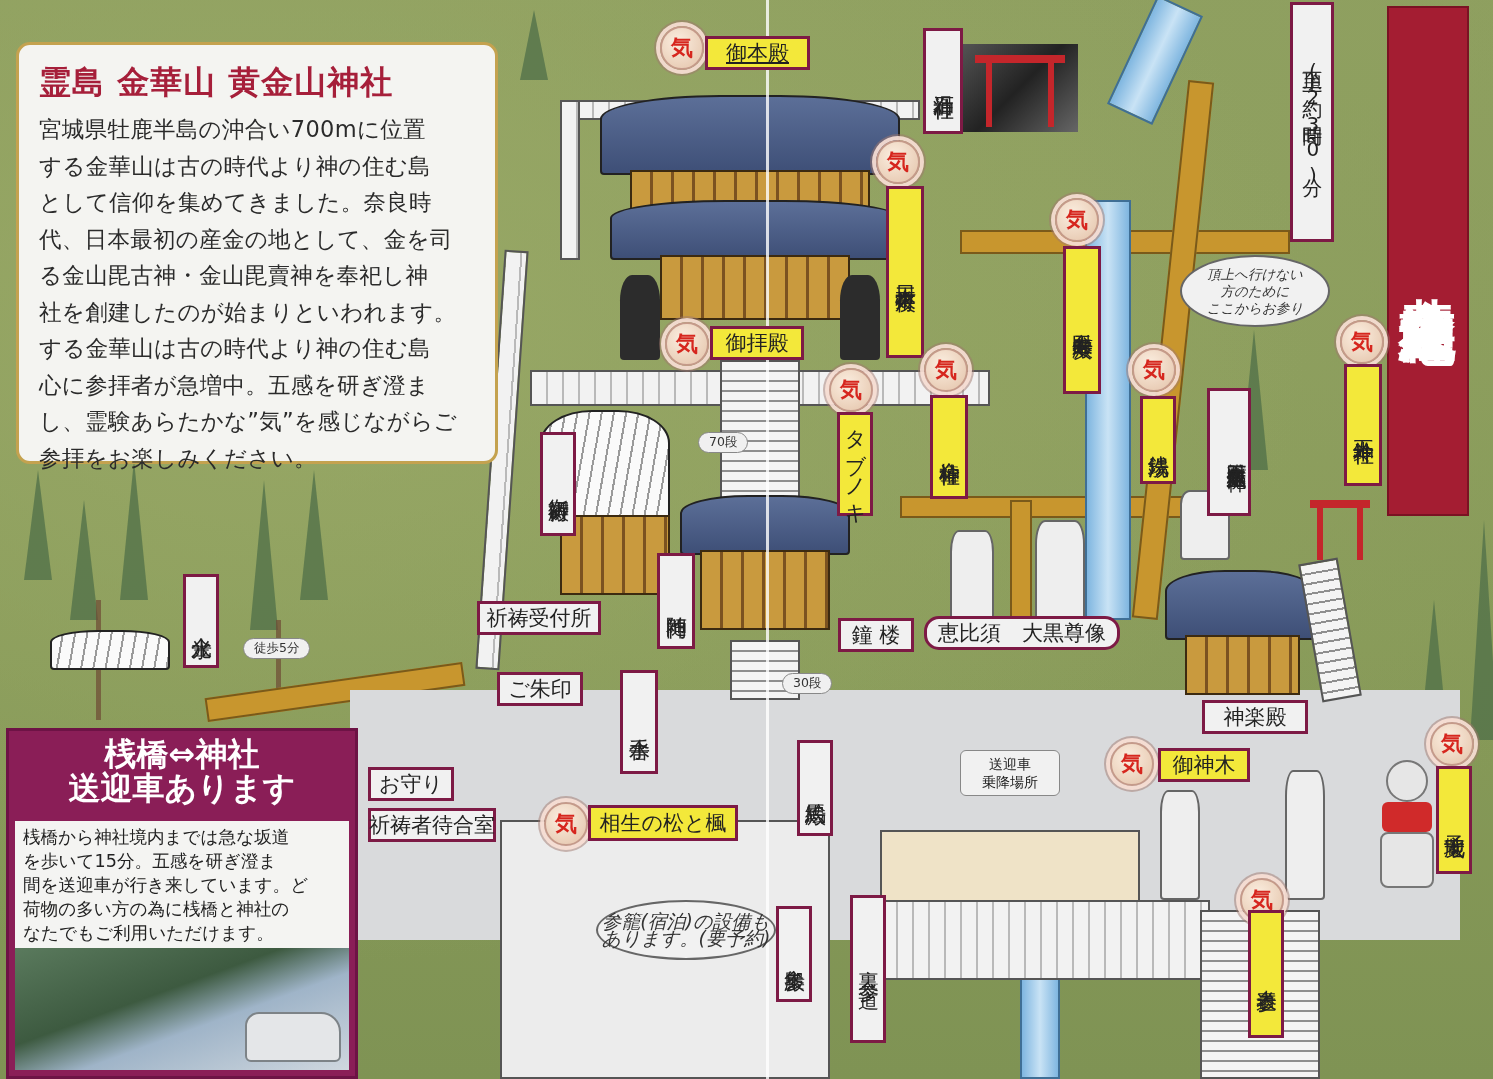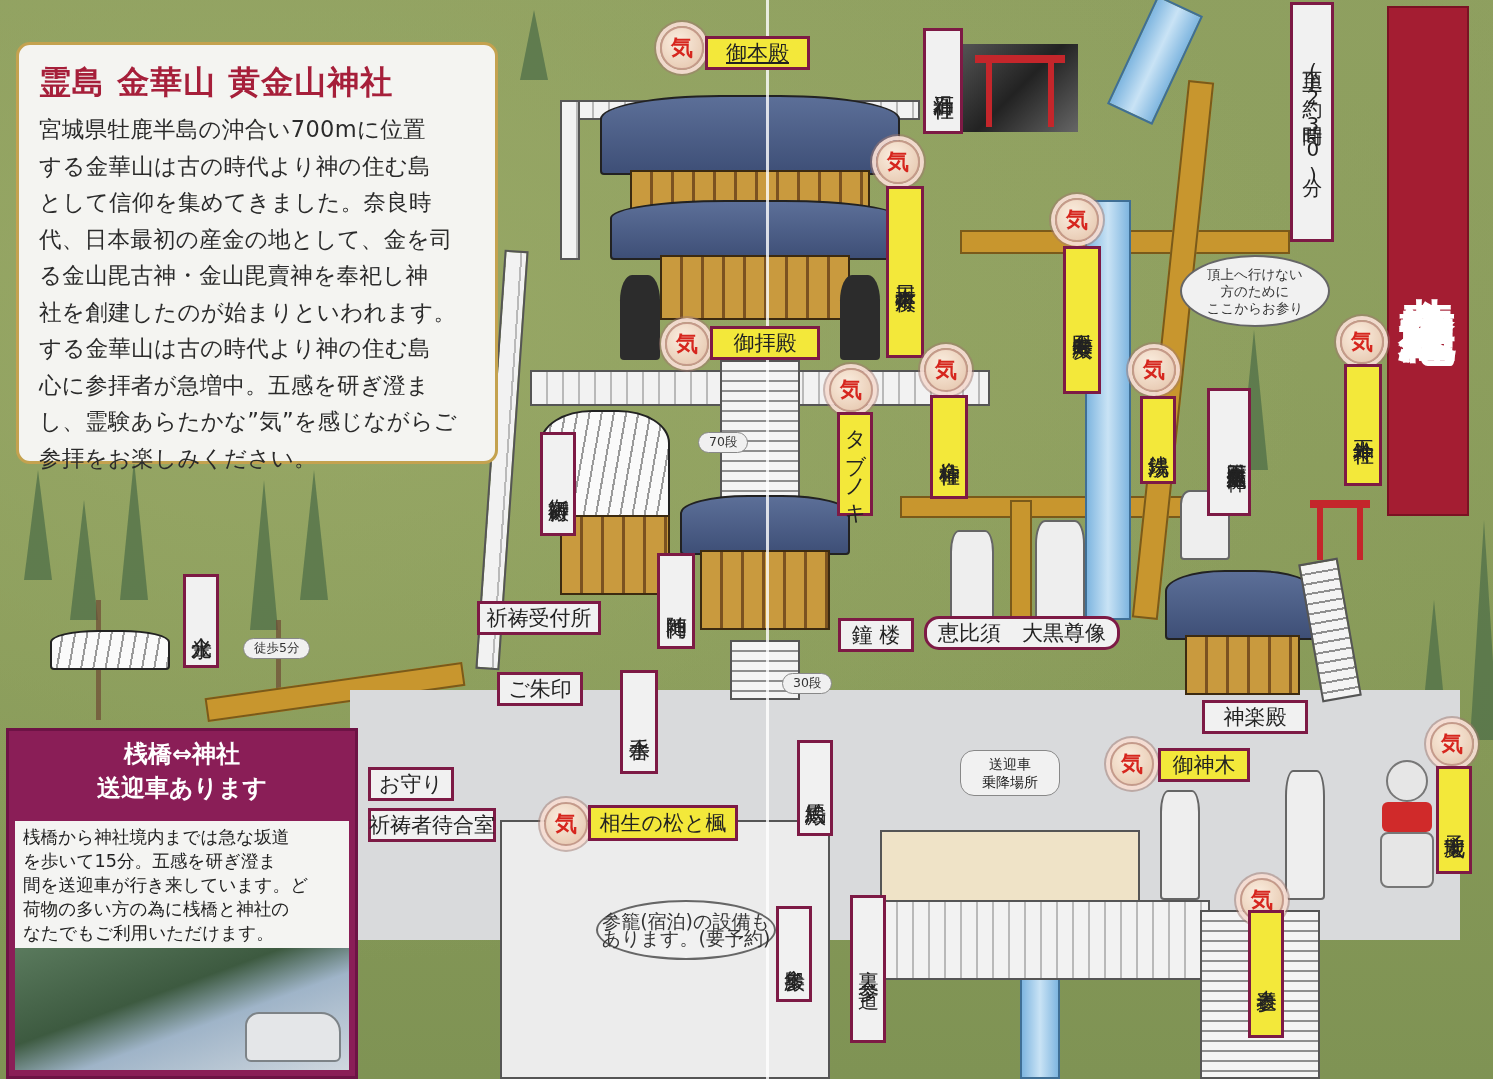--- a/index.html
+++ b/index.html
@@ -46,21 +46,21 @@
     font-size: 32px; color: #a61f3a; letter-spacing: 1px; white-space: nowrap;
     margin-bottom: 6px;
   }
   .info-body { font-size: 22.5px; line-height: 36.5px; color: #2b2b2b; letter-spacing: .3px; }
 
   .shuttle-box {
     position: absolute; left: 6px; top: 728px; width: 352px; height: 351px;
     background: #8a1e57; border: 3px solid #6d1345;
   }
   .shuttle-head {
-    color: #fff; text-align: center; font-size: 24px; font-weight: bold; line-height: 34px;
+    color: #fff; text-align: center; font-size: 32px; font-weight: bold; line-height: 34px;
     padding-top: 6px; height: 90px;
   }
   .shuttle-body {
     background: #f4f4f2; margin: 0 6px; padding: 4px 8px; font-size: 17.6px; line-height: 24px; color: #222;
   }
   .shuttle-photo {
     position: absolute; left: 6px; right: 6px; bottom: 6px; height: 122px;
     background: linear-gradient(160deg,#5a7a5d 0%,#3d5a40 40%,#9fb4c8 60%,#cfd7de 100%);
   }
   .van { position: absolute; left: 230px; bottom: 8px; width: 96px; height: 50px; background: #e4e6e8; border-radius: 14px 20px 6px 6px; border: 2px solid #7d8387; }
@@ -80,21 +80,21 @@
   }
   .lbl.v { writing-mode: vertical-rl; text-orientation: upright; letter-spacing: 1px; }
   .lbl.y { background: #f3e83a; }
   .pill {
     position: absolute; background: #f0f0f0; border: 1px solid #888; border-radius: 12px;
     font-size: 12.5px; padding: 1px 10px; color: #333; white-space: nowrap;
   }
   .bubble {
     position: absolute; background: #f1f1f1; border: 2px solid #666; border-radius: 50%;
     font-size: 13.5px; color: #333; text-align: center; line-height: 17px;
-    display: flex; align-items: center; justify-content: center;
+    display: flex; align-items: center; justify-content: center; font-style: italic;
   }
   .ki {
     position: absolute; width: 44px; height: 44px; border-radius: 50%;
     background: radial-gradient(circle at 40% 35%, #fbeee0, #e3c2a8);
     border: 2px solid #c59a8a; color: #d6261e; font-size: 22px; font-weight: bold;
     display: flex; align-items: center; justify-content: center;
     box-shadow: 0 0 0 4px rgba(250,225,215,.9), 0 0 0 6px rgba(160,120,110,.5);
   }
   .torii { position: absolute; border-top: 8px solid #c4262b; }
   .torii::before, .torii::after { content: ""; position: absolute; top: 0; width: 6px; height: 100%; background: #c4262b; }
@@ -237,21 +237,21 @@
 <div class="ki" style="left:660px;top:26px;">気</div>
 <div class="lbl y" style="left:705px;top:36px;width:105px;height:34px;text-decoration:underline;">御本殿</div>
 
 <div class="ki" style="left:876px;top:140px;">気</div>
 <div class="lbl y v" style="left:886px;top:186px;width:38px;height:172px;">日本三大常夜灯</div>
 
 <div class="ki" style="left:1055px;top:198px;">気</div>
 <div class="lbl y v" style="left:1063px;top:246px;width:38px;height:148px;">弁財天奉安殿</div>
 
 <div class="ki" style="left:665px;top:322px;">気</div>
-<div class="lbl y" style="left:710px;top:326px;width:110px;height:34px;">御拝殿</div>
+<div class="lbl y" style="left:710px;top:326px;width:94px;height:34px;">御拝殿</div>
 
 <div class="ki" style="left:829px;top:368px;">気</div>
 <div class="lbl y v" style="left:837px;top:412px;width:36px;height:104px;">タブノキ</div>
 
 <div class="ki" style="left:924px;top:348px;">気</div>
 <div class="lbl y v" style="left:930px;top:395px;width:38px;height:104px;">金椿神社</div>
 
 <div class="ki" style="left:1132px;top:348px;">気</div>
 <div class="lbl y v" style="left:1140px;top:396px;width:36px;height:88px;">銭洗場</div>
 
@@ -283,14 +283,14 @@
 <div class="lbl v" style="left:620px;top:670px;width:38px;height:104px;">手水舎</div>
 <div class="lbl" style="left:838px;top:618px;width:76px;height:34px;">鐘 楼</div>
 <div class="lbl" style="left:924px;top:616px;width:196px;height:34px;white-space:pre;border-radius:15px;">恵比須　大黒尊像</div>
 <div class="lbl" style="left:1202px;top:700px;width:106px;height:34px;">神楽殿</div>
 <div class="lbl v" style="left:183px;top:574px;width:36px;height:94px;">金光水</div>
 <div class="lbl" style="left:368px;top:767px;width:86px;height:34px;">お守り</div>
 <div class="lbl" style="left:368px;top:808px;width:128px;height:34px;">祈祷者待合室</div>
 <div class="lbl v" style="left:797px;top:740px;width:36px;height:96px;">絵馬殿</div>
 <div class="lbl v" style="left:776px;top:906px;width:36px;height:96px;">参集殿</div>
 <div class="lbl v" style="left:850px;top:895px;width:36px;height:148px;letter-spacing:10px;">裏参道</div>
-<div class="lbl" style="left:960px;top:750px;width:100px;height:46px;border:1px solid #888;border-radius:14px;font-size:14px;white-space:pre-line;text-align:center;line-height:18px;">送迎車
+<div class="lbl" style="left:960px;top:750px;width:100px;height:46px;border:1px solid #888;border-radius:6px;font-size:14px;white-space:pre-line;text-align:center;line-height:18px;">送迎車
 乗降場所</div>
 
 </body></html>

